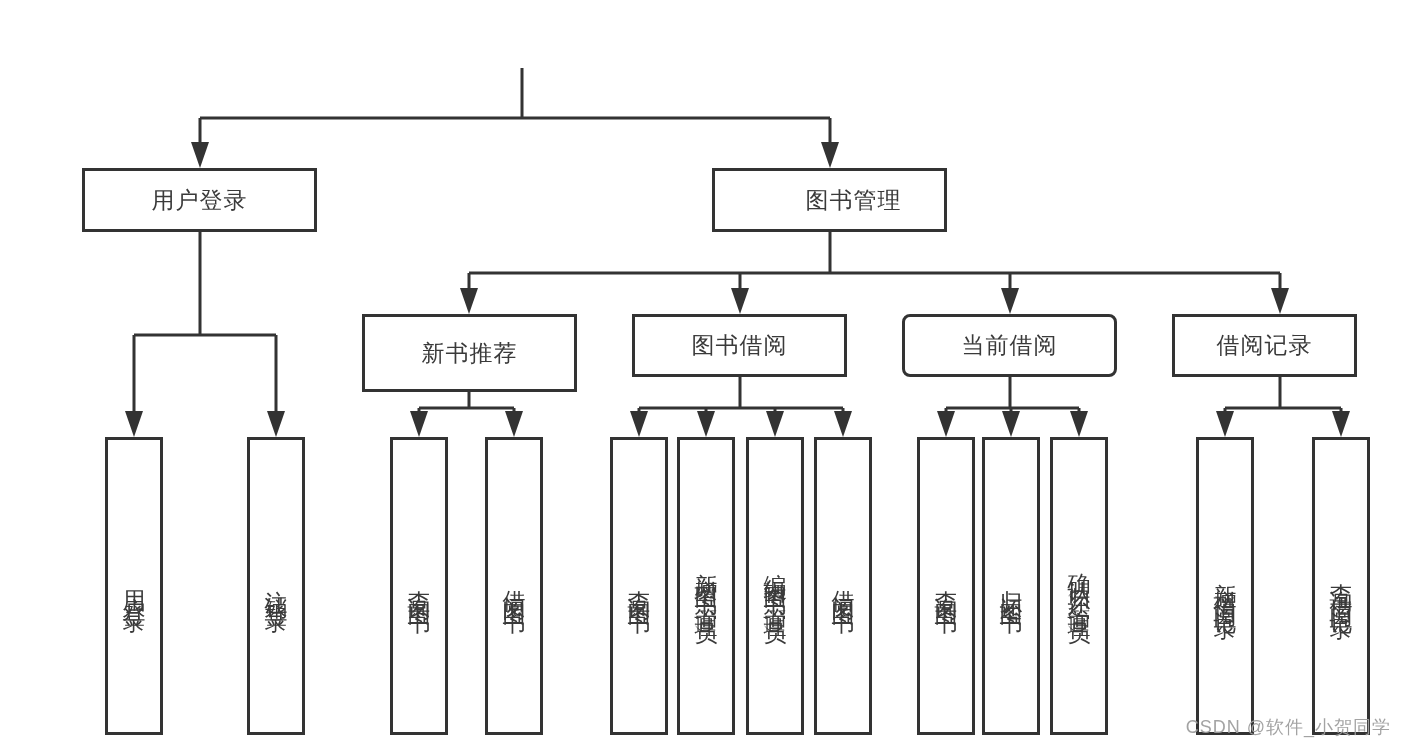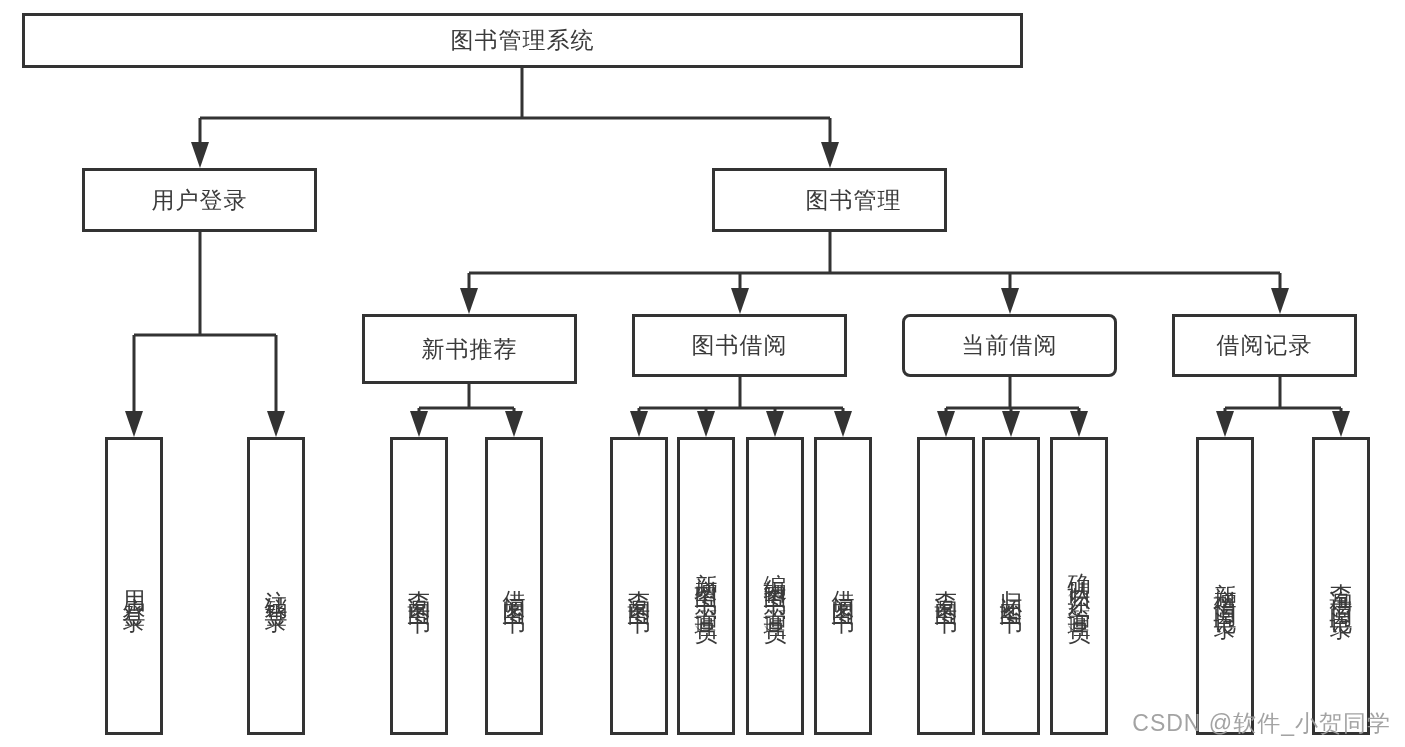--- a/index.html
+++ b/index.html
@@ -31,21 +31,21 @@
     font-size: 23px;
     letter-spacing: 7px;
     line-height: 1;
     color: #3a3a3a;
     white-space: nowrap;
   }
   .watermark {
     position: absolute;
     right: 14px;
     bottom: 8px;
-    font-size: 23px;
+    font-size: 18px;
     color: rgba(158, 158, 158, 0.95);
     letter-spacing: 1px;
     white-space: nowrap;
   }
 </style>
 </head>
 <body>
 
 <div id="stage">
 
@@ -89,32 +89,29 @@
 
       <polygon points="937,411 955,411 946,437"></polygon>
       <polygon points="1002,411 1020,411 1011,437"></polygon>
       <polygon points="1070,411 1088,411 1079,437"></polygon>
 
       <polygon points="1216,411 1234,411 1225,437"></polygon>
       <polygon points="1332,411 1350,411 1341,437"></polygon>
     </g>
   </svg>
 
-  <div class="box hbox" style="left:22px; top:13px; width:1001px; height:55px;">
-    <span>图书管理系统</span>
-  </div>
 
   <div class="box hbox" style="left:82px; top:168px; width:235px; height:64px;">
     <span>用户登录</span>
   </div>
   <div class="box hbox" style="left:712px; top:168px; width:235px; height:64px;padding-left:48px;">
     <span>图书管理</span>
   </div>
 
-  <div class="box hbox" style="left:362px; top:314px; width:215px; height:70px;">
+  <div class="box hbox" style="left:362px; top:314px; width:215px; height:78px;">
     <span>新书推荐</span>
   </div>
   <div class="box hbox" style="left:632px; top:314px; width:215px; height:63px;">
     <span>图书借阅</span>
   </div>
   <div class="box hbox" style="left:902px; top:314px; width:215px; height:63px;border-radius:8px;">
     <span>当前借阅</span>
   </div>
   <div class="box hbox" style="left:1172px; top:314px; width:185px; height:63px;">
     <span>借阅记录</span>

